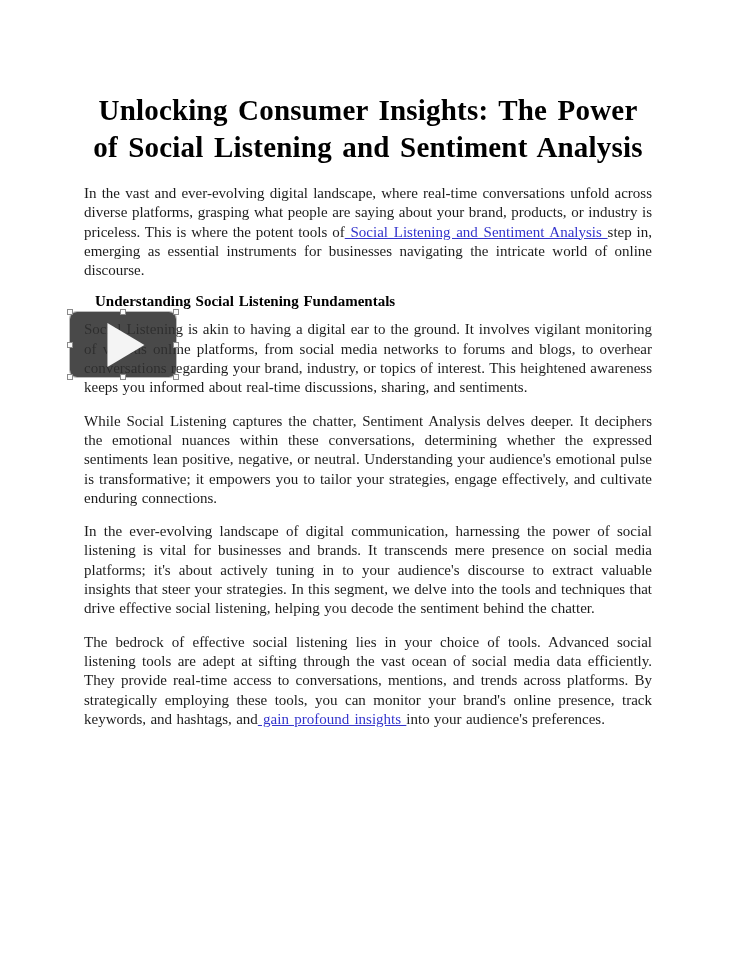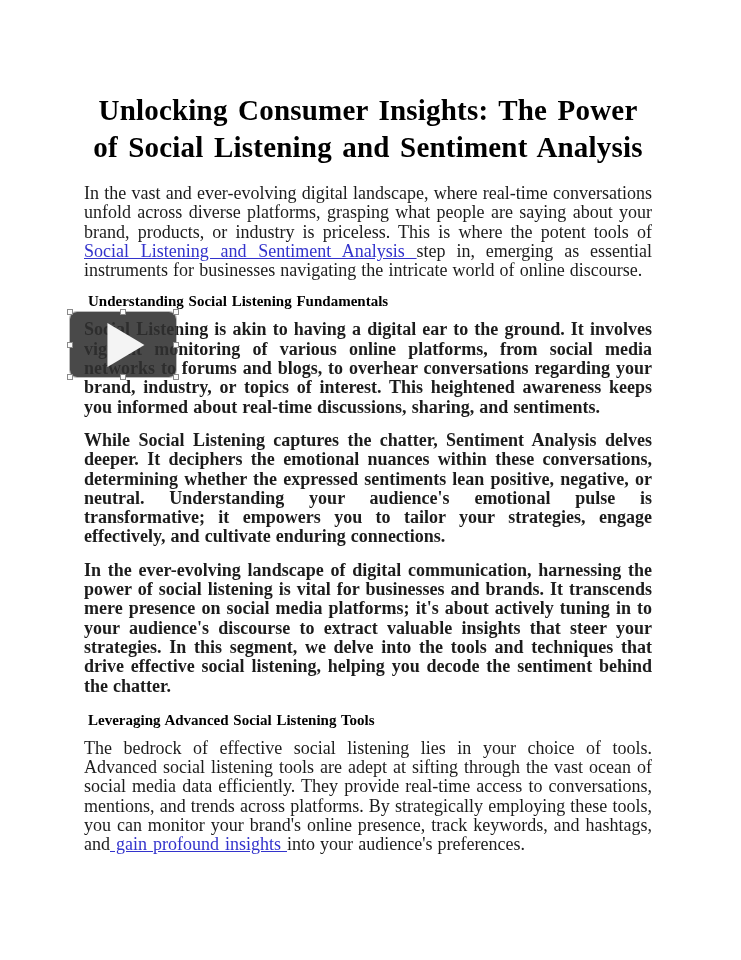--- a/index.html
+++ b/index.html
@@ -44,37 +44,36 @@
     letter-spacing: 0.2px;
     word-spacing: 3px;
   }
 
   .h2 {
     font-family: "Liberation Serif", "DejaVu Serif", serif;
     font-weight: bold;
     font-size: 15px;
     line-height: 20px;
     color: #000000;
-    margin: 0 0 9px 4px;
+    margin: 0 0 9px 11px;
     word-spacing: 1px;
   }
 
   p.body {
     font-family: "Liberation Serif", "DejaVu Serif", serif;
-    font-size: 18px;
+    font-size: 15px;
     line-height: 19.3px;
     color: #1c1c1c;
     margin: 6px 0 11px 0;
     text-align: justify;
     word-spacing: 0.6px;
   }
 
   p.body.last-in-block {
     margin-bottom: 14px;
-    font-weight: bold;
   }
 
   a.doclink {
     color: #3333cc;
     text-decoration: underline;
     word-spacing: 1.5px;
   }
 
   
   .video-overlay {
@@ -136,21 +135,20 @@
     <h2 class="h2">Understanding Social Listening Fundamentals</h2>
 
     <p class="body last-in-block">Social Listening is akin to having a digital ear to the ground. It involves vigilant monitoring of various online platforms, from social media networks to forums and blogs, to overhear conversations regarding your brand, industry, or topics of interest. This heightened awareness keeps you informed about real-time discussions, sharing, and sentiments.</p>
 
 
     <p class="body last-in-block">While Social Listening captures the chatter, Sentiment Analysis delves deeper. It deciphers the emotional nuances within these conversations, determining whether the expressed sentiments lean positive, negative, or neutral. Understanding your audience's emotional pulse is transformative; it empowers you to tailor your strategies, engage effectively, and cultivate enduring connections.</p>
 
 
     <p class="body last-in-block">In the ever-evolving landscape of digital communication, harnessing the power of social listening is vital for businesses and brands. It transcends mere presence on social media platforms; it's about actively tuning in to your audience's discourse to extract valuable insights that steer your strategies. In this segment, we delve into the tools and techniques that drive effective social listening, helping you decode the sentiment behind the chatter.</p>
 
-    <h2 class="h2">Leveraging Advanced Social Listening Tools</h2>
 
     <p class="body"><span>The bedrock of effective social listening lies in your choice of tools. Advanced social listening tools are adept at sifting through the vast ocean of social media data efficiently. They provide real-time access to conversations, mentions, and trends across platforms. By strategically employing these tools, you can monitor your brand's online presence, track keywords, and hashtags, and</span><a class="doclink" href="#"> gain profound insights </a><span>into your audience's preferences.</span></p>
 
   </div>
 
   <div class="video-overlay">
     <div class="plate"></div>
     <div class="play-tri"></div>
     <span class="handle tl"></span>
     <span class="handle tm"></span>

